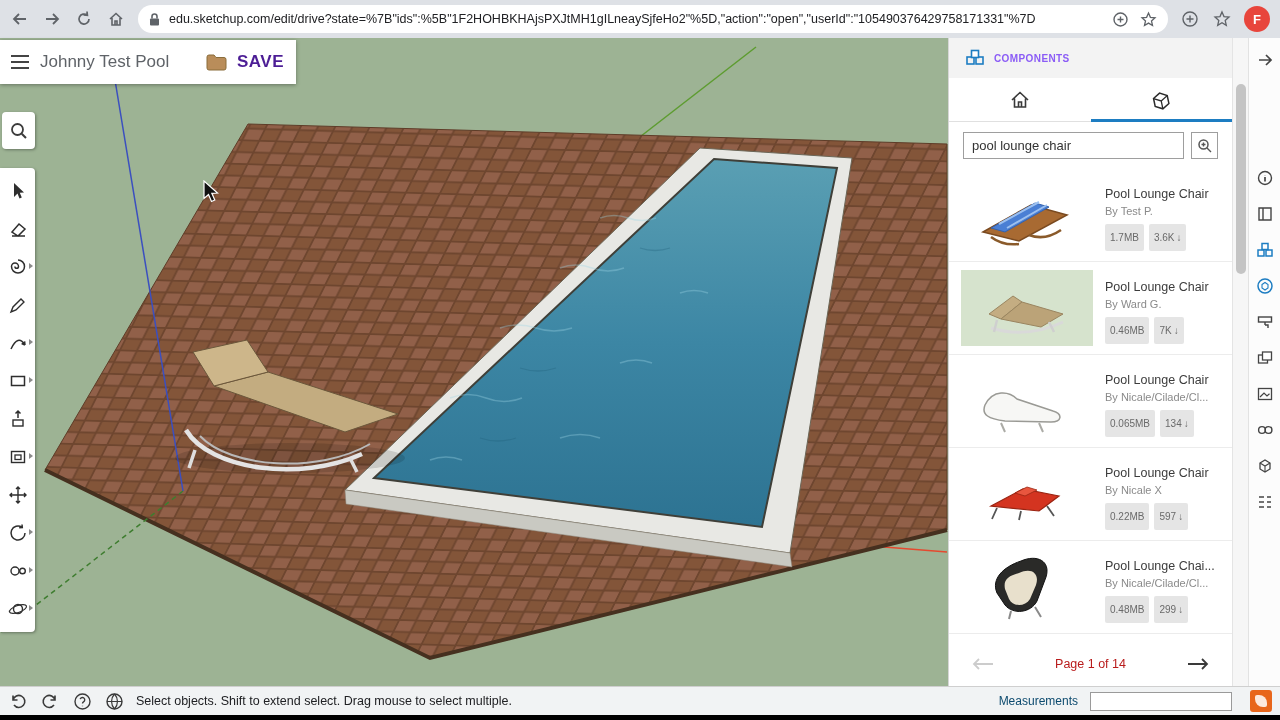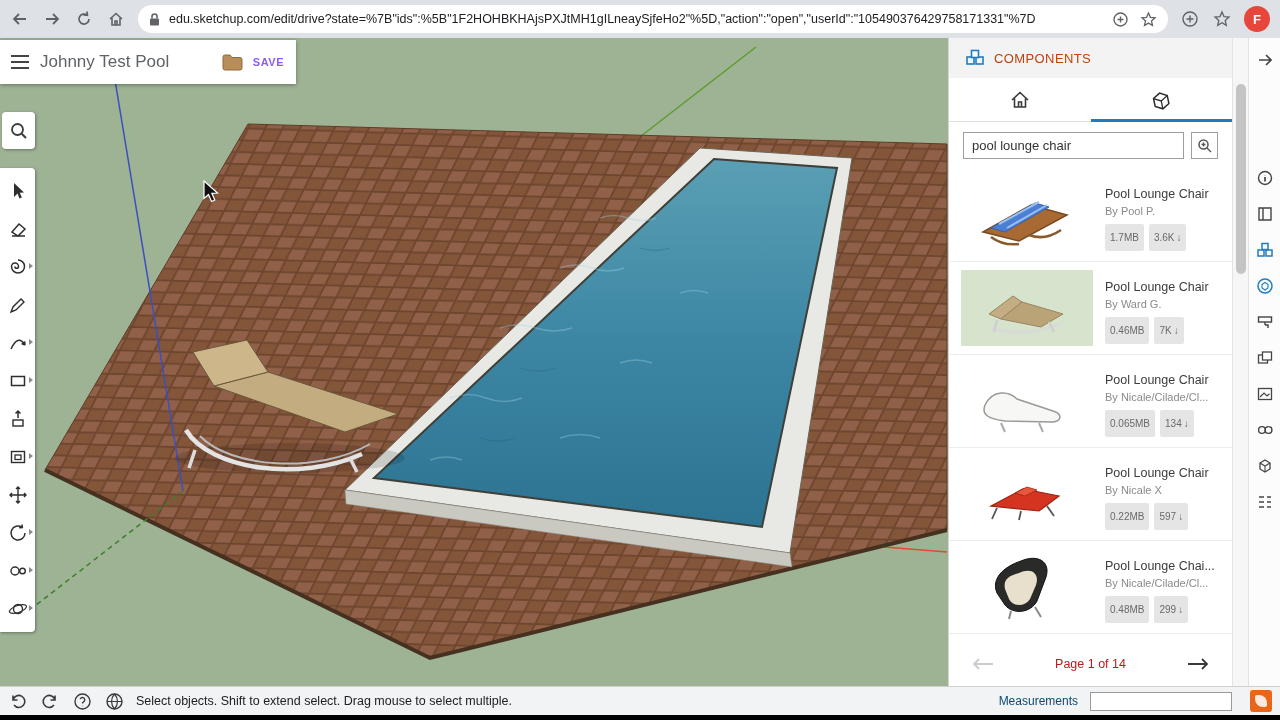--- a/index.html
+++ b/index.html
@@ -17,42 +17,42 @@
             font-weight:bold; display:flex; align-items:center; justify-content:center; flex:none; }
 
   
   .canvas { position:absolute; top:38px; left:0; width:948px; height:560px; background:#9db394; }
   .canvas svg.scene { position:absolute; top:0; left:0; }
 
   .app-header { position:absolute; top:2px; left:0; width:296px; height:44px; background:#fff;
                 box-shadow:0 1px 4px rgba(0,0,0,.35); display:flex; align-items:center; gap:10px;
                 padding:0 12px 0 10px; z-index:5; }
   .app-title { font-size:17px; color:#5f6368; flex:1; white-space:nowrap; overflow:hidden; }
-  .save-label { font-size:11px; font-weight:bold; color:#8b5cf6; letter-spacing:.5px; }
+  .save-label { font-size:17px; font-weight:bold; color:#4c1d95; letter-spacing:.5px; }
 
   .search-fab { position:absolute; top:74px; left:2px; width:33px; height:37px; background:#fff;
                 border-radius:4px; box-shadow:1px 1px 3px rgba(0,0,0,.35); display:flex;
                 align-items:center; justify-content:center; z-index:5; }
 
   .tool-rail { position:absolute; top:130px; left:0; width:35px; height:464px; background:#fff;
                border-radius:0 4px 4px 0; box-shadow:1px 1px 3px rgba(0,0,0,.35);
                display:flex; flex-direction:column; align-items:center; justify-content:space-evenly;
                z-index:5; }
   .tool { position:relative; width:30px; height:30px; display:flex; align-items:center; justify-content:center; }
   .tool.fly::after { content:""; position:absolute; right:0px; top:11px; border-left:4px solid #8a8a8a;
                      border-top:3px solid transparent; border-bottom:3px solid transparent; }
 
   .cursor { position:absolute; left:203px; top:142px; z-index:8; }
 
   
   .panel { position:absolute; top:38px; left:948px; width:284px; height:648px; background:#fff;
            border-left:1px solid #d6d6d6; display:flex; flex-direction:column; }
   .panel-header { height:40px; background:#f3f3f3; display:flex; align-items:center; gap:9px;
                   padding:0 16px; flex:none; }
-  .panel-title { color:#c2410c; font-size:13px; font-weight:normal; letter-spacing:.4px; }
+  .panel-title { color:#8b5cf6; font-size:10px; font-weight:bold; letter-spacing:.4px; }
   .panel-tabs { height:44px; display:flex; border-bottom:1px solid #e0e0e0; flex:none; background:#fff; }
   .tab { flex:1; display:flex; align-items:center; justify-content:center; position:relative; }
   .tab.active::after { content:""; position:absolute; left:0; right:0; bottom:-1px; height:3px; background:#1d7dc2; }
   .panel-search { display:flex; align-items:center; gap:7px; padding:10px 14px; flex:none; }
   .panel-search input { flex:1; height:27px; border:1px solid #9e9e9e; padding:0 8px; font-size:13px;
                         color:#333; font-family:"Liberation Sans",sans-serif; }
   .go-btn { width:27px; height:27px; border:1px solid #9e9e9e; background:#fff; display:flex;
             align-items:center; justify-content:center; }
   .results { flex:1; overflow:hidden; }
   .result { display:flex; gap:12px; padding:8px 0 8px 12px; border-bottom:1px solid #ececec; height:93px; }
@@ -343,21 +343,21 @@
       <div class="result">
         <svg class="thumb" viewBox="0 0 132 76">
           <rect width="132" height="76" fill="#ffffff"></rect>
           <path d="M22,55 L70,28 L106,38 L58,64 Z" fill="#a86a32" stroke="#7a4a20" stroke-width="1.5"></path>
           <path d="M30,51 L74,26 L88,30 L44,55 Z" fill="#4a7fd4" stroke="#3562ad" stroke-width="1"></path>
           <path d="M38,47 L78,25 M46,51 L86,28" stroke="#9cc0ef" stroke-width="2"></path>
           <path d="M30,60 q12,9 28,7 M68,58 q16,6 32,-5" stroke="#8a5a2a" stroke-width="2.5" fill="none"></path>
         </svg>
         <div class="meta">
           <div class="r-title">Pool Lounge Chair</div>
-          <div class="r-author">By Pool P.</div>
+          <div class="r-author">By Test P.</div>
           <div class="chips">
             <span class="chip">1.7MB</span>
             <span class="chip">
                 <span>3.6K</span>
                 <span>↓</span>
               </span>
           </div>
         </div>
       </div>
 

